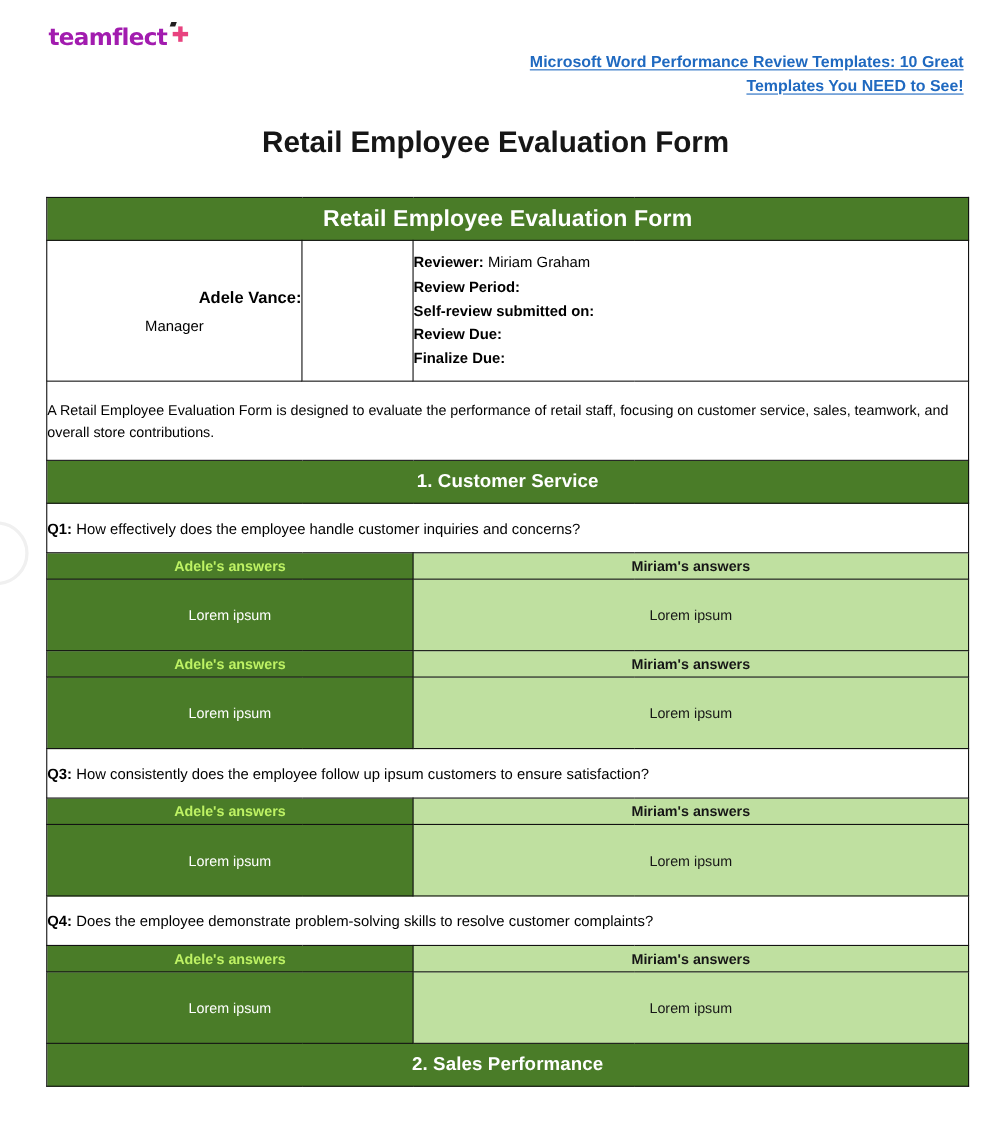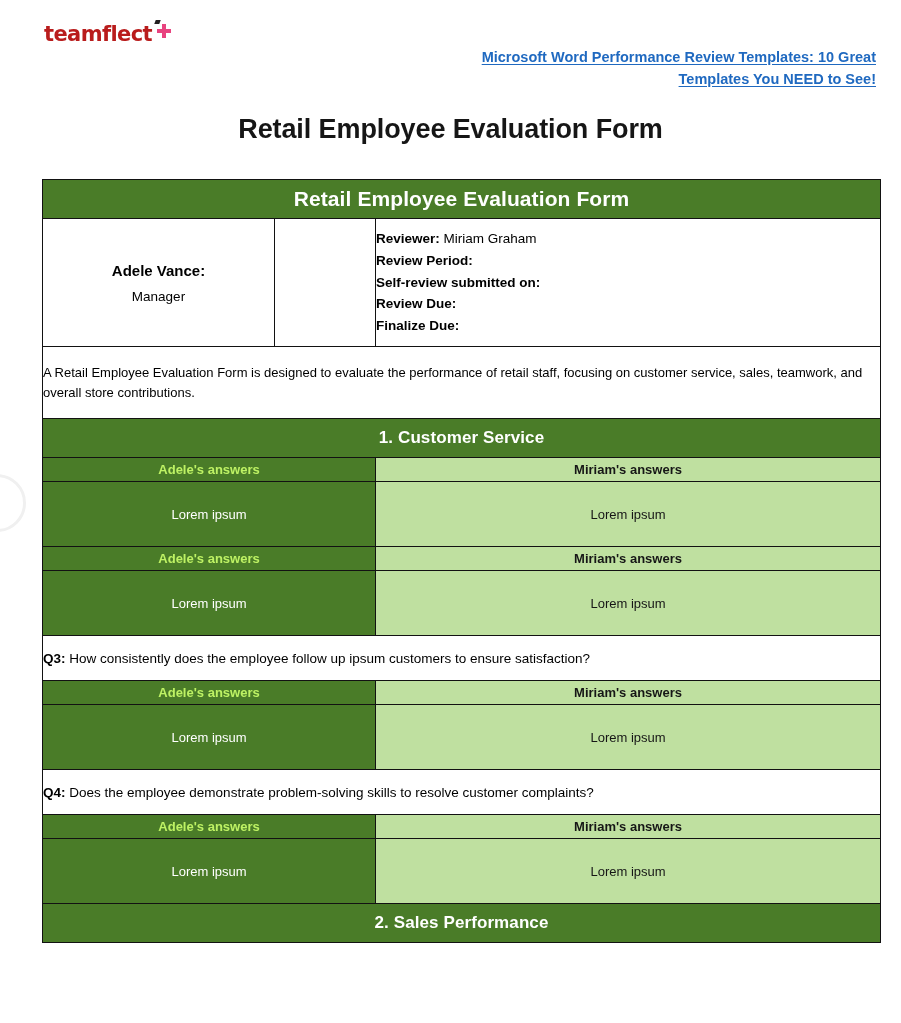--- a/index.html
+++ b/index.html
@@ -40,21 +40,21 @@
     left: 44px;
     top: 24px;
     display: flex;
     align-items: flex-start;
     line-height: 1;
   }
   .logo-text {
     font-size: 21px;
     font-weight: 700;
     letter-spacing: -0.6px;
-    color: #b91c1c;
+    color: #a21caf;
     font-family: "DejaVu Sans", sans-serif;
   }
   .logo-mark {
     position: relative;
     width: 20px;
     height: 22px;
     margin-left: 1px;
     margin-top: -4px;
   }
   .logo-mark .plus-v {
@@ -144,20 +144,21 @@
   .info-name {
     text-align: center;
     padding: 10px 8px;
     height: 128px;
   }
   .info-name .nm {
     font-size: 15px;
     font-weight: 700;
     display: block;
     margin-bottom: 10px;
+    text-align: right;
   }
   .info-name .role {
     font-size: 13.5px;
     display: block;
   }
   .info-blank { background: #ffffff; }
   .info-meta {
     padding: 14px 0 14px 12px;
     font-size: 13.5px;
     line-height: 1.62;
@@ -247,20 +248,23 @@
             <div><span class="lbl">Finalize Due:</span></div>
           </td>
         </tr>
         <tr>
           <td class="desc" colspan="4">A Retail Employee Evaluation Form is designed to evaluate the performance of retail staff, focusing on customer service, sales, teamwork, and overall store contributions.</td>
         </tr>
         <tr>
           <td class="band" colspan="4">1. Customer Service</td>
         </tr>
         <tr>
+          <td class="question" colspan="4"><span class="qn">Q1:</span> <span>How effectively does the employee handle customer inquiries and concerns?</span></td>
+        </tr>
+        <tr>
           <td class="ans-head self" colspan="2">Adele's answers</td>
           <td class="ans-head mgr" colspan="2">Miriam's answers</td>
         </tr>
         <tr>
           <td class="ans-cell self" colspan="2">Lorem ipsum</td>
           <td class="ans-cell mgr" colspan="2">Lorem ipsum</td>
         </tr>
         <tr>
           <td class="ans-head self" colspan="2">Adele's answers</td>
           <td class="ans-head mgr" colspan="2">Miriam's answers</td>

